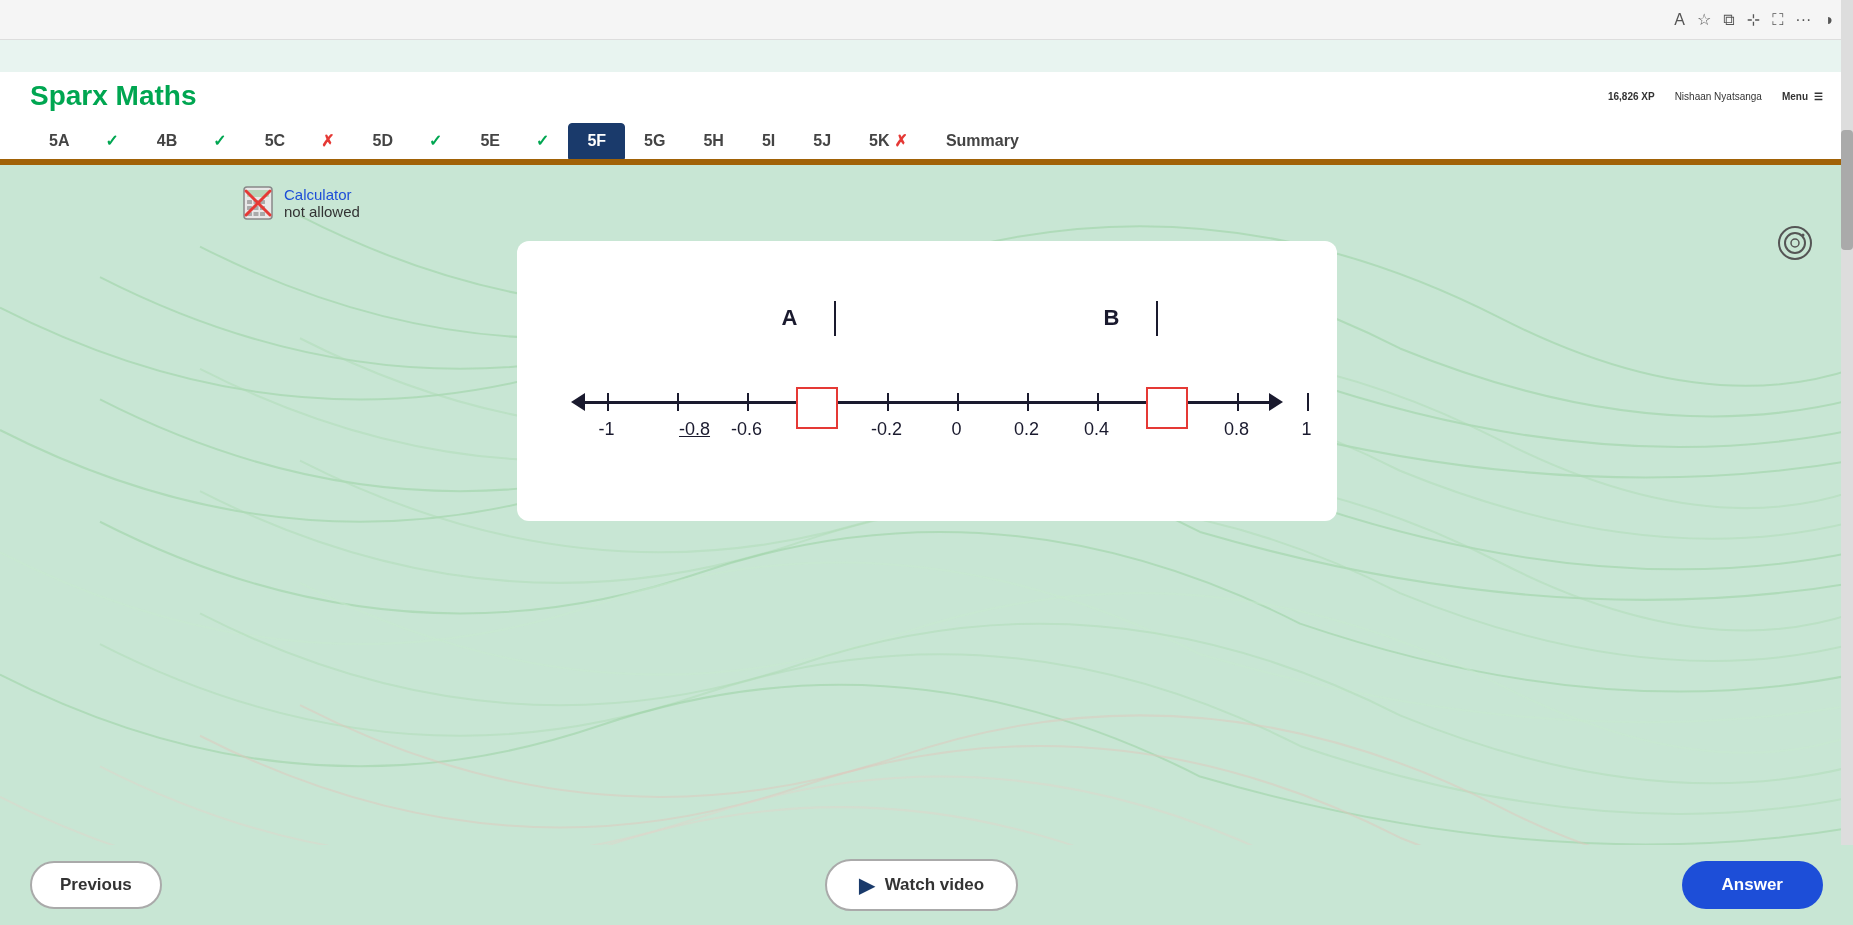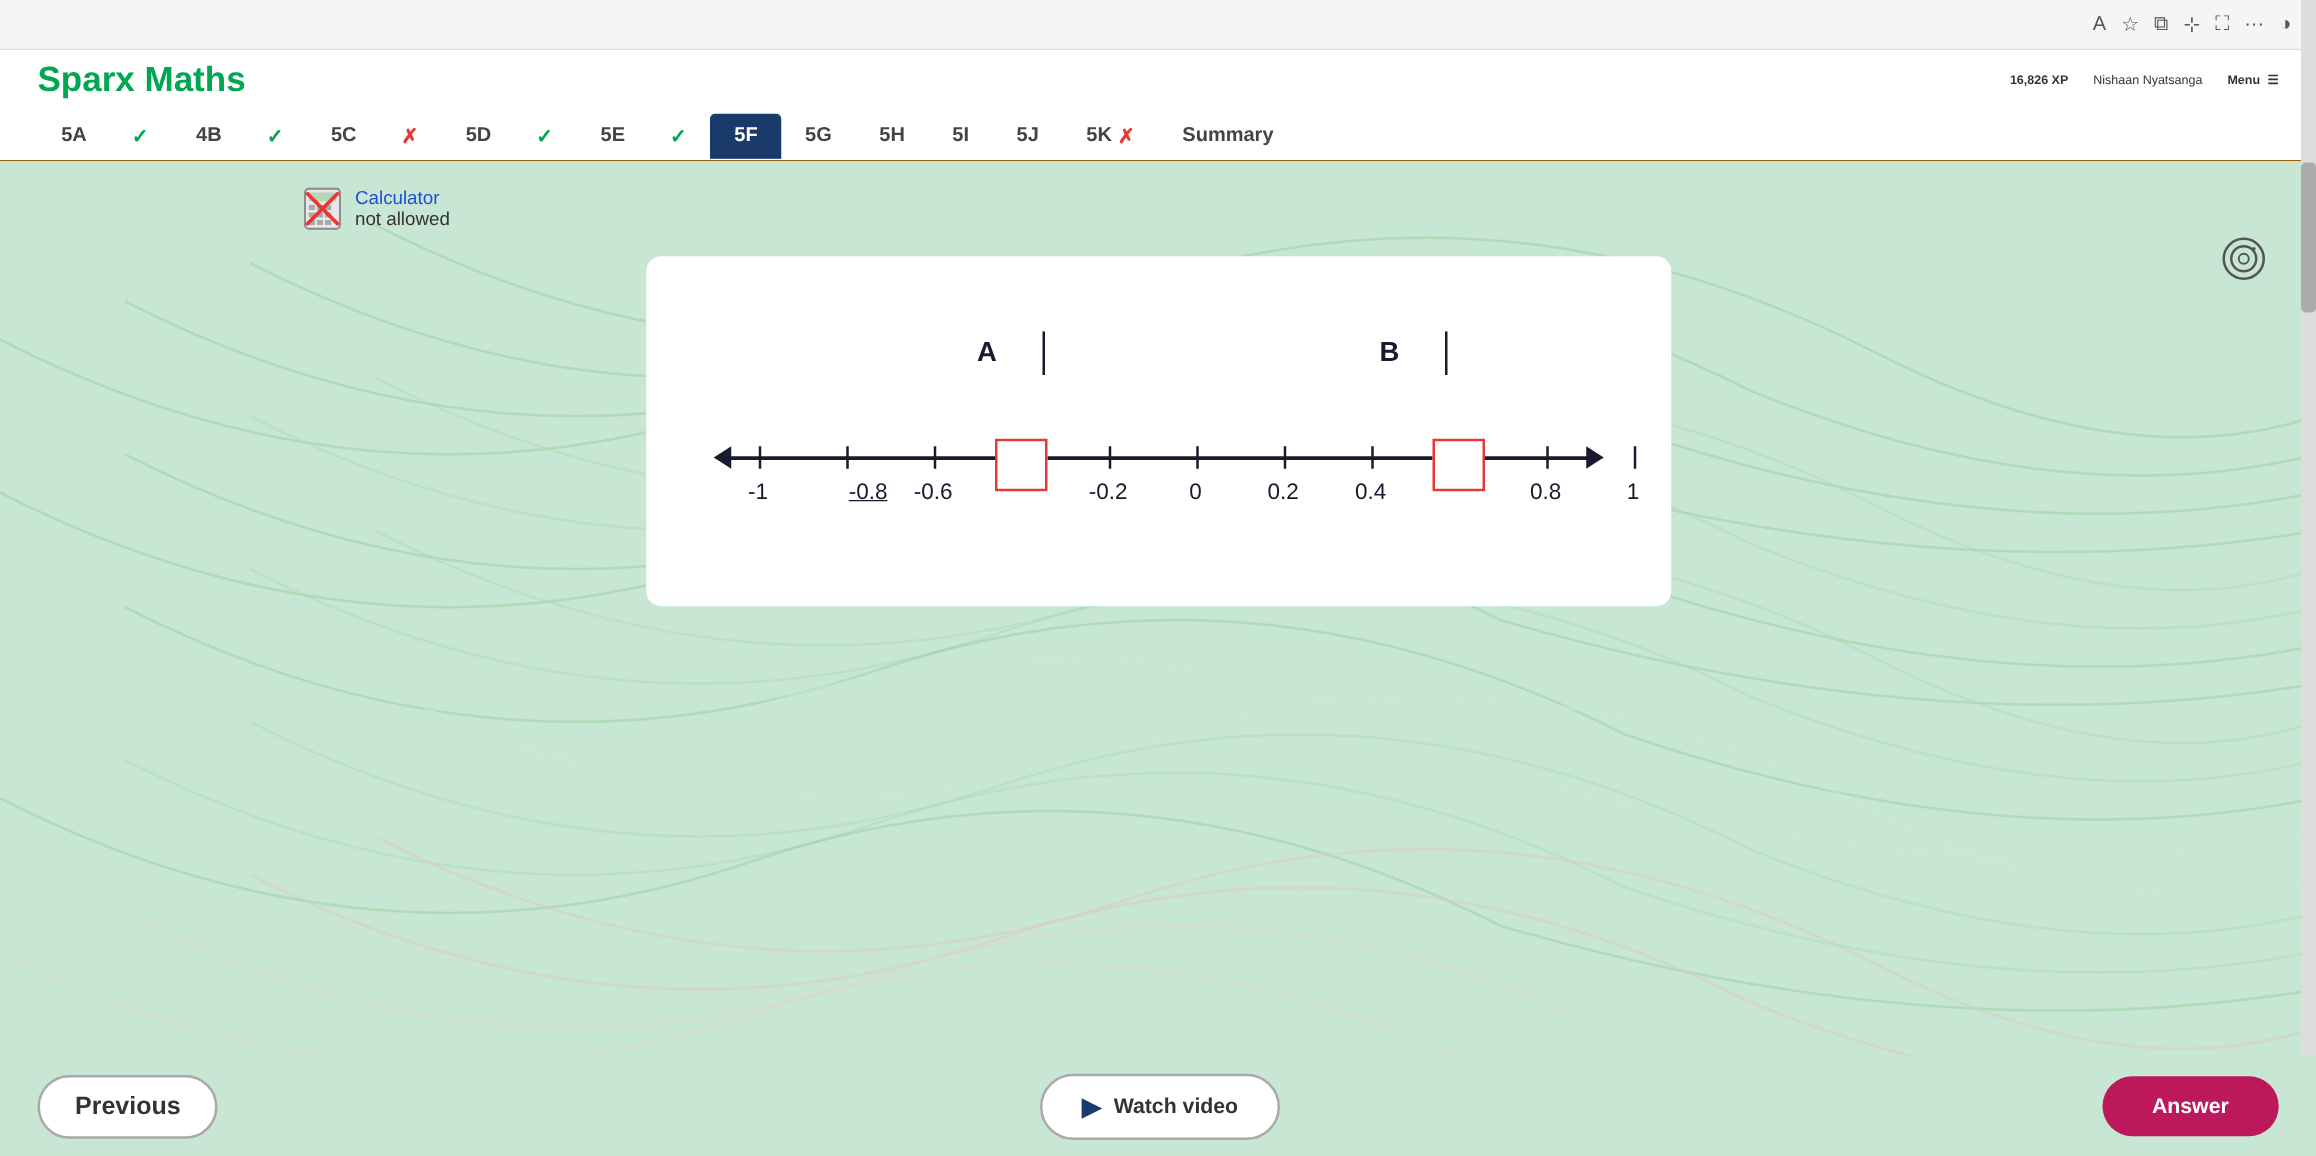--- a/index.html
+++ b/index.html
@@ -27,22 +27,23 @@
     .browser-bar-icon {
       font-size: 16px;
       color: #555;
       cursor: pointer;
     }
 
     
     .header {
       background: white;
       padding: 0 30px;
-      border-bottom: 1px solid #a16207;
-      position: relative;
+      border-bottom: 6px solid #a16207;
+      position: relative;
+      margin-top: 32px;
     }
 
     .header-top {
       display: flex;
       align-items: center;
       justify-content: space-between;
       padding: 8px 0 0 0;
     }
 
     .logo {
@@ -313,21 +314,21 @@
       justify-content: space-between;
       padding: 0 30px;
       z-index: 10;
     }
 
     .prev-btn {
       background: white;
       border: 2px solid #aaa;
       border-radius: 30px;
       padding: 12px 28px;
-      font-size: 20px;
+      font-size: 17px;
       font-weight: 600;
       cursor: pointer;
       color: #333;
     }
 
     .watch-video-btn {
       background: white;
       border: 2px solid #aaa;
       border-radius: 30px;
       padding: 12px 32px;
@@ -339,21 +340,21 @@
       align-items: center;
       gap: 10px;
     }
 
     .video-icon {
       color: #1a3a6b;
       font-size: 20px;
     }
 
     .answer-btn {
-      background: #be185d;
+      background: #1d4ed8;
       color: white;
       border: none;
       border-radius: 30px;
       padding: 14px 40px;
       font-size: 17px;
       font-weight: 700;
       cursor: pointer;
     }
 
     

